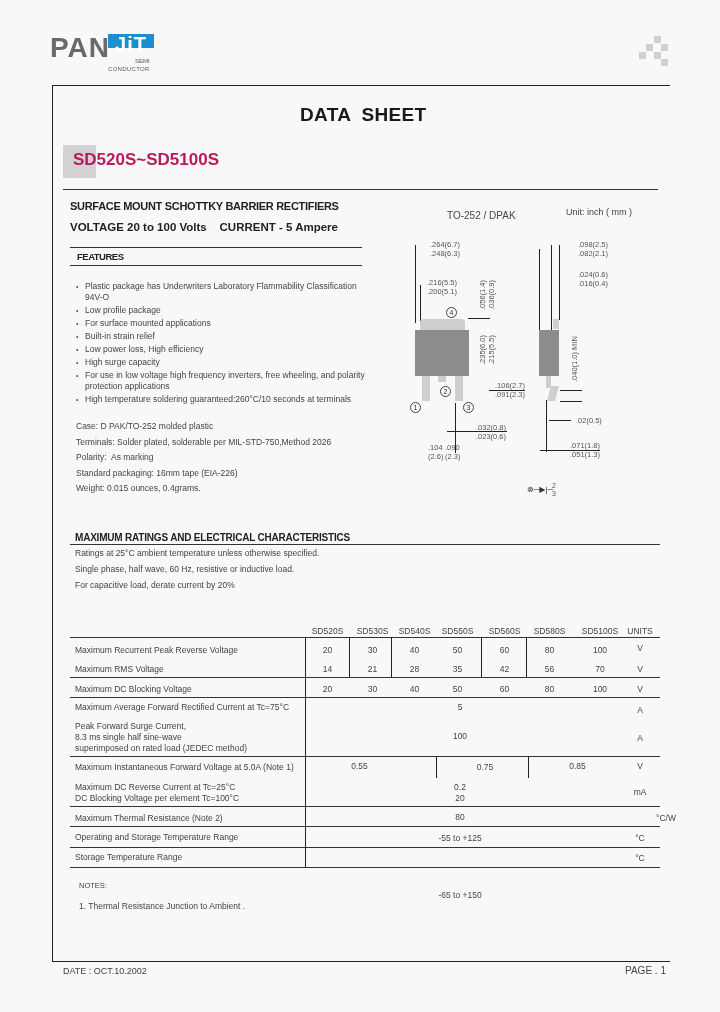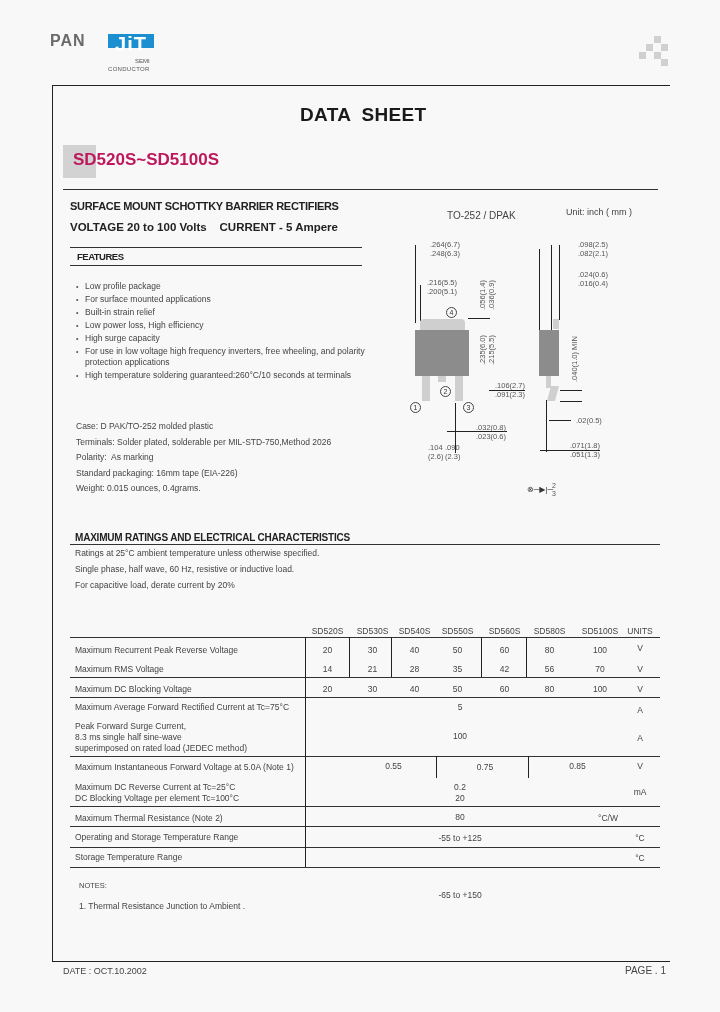--- a/index.html
+++ b/index.html
@@ -1,21 +1,21 @@
 <!DOCTYPE html>
 <html><head>
 <meta charset="utf-8">
 <style>
   * { box-sizing: border-box; margin: 0; padding: 0; }
   html, body { width: 720px; height: 1012px; background: #f8f8f8; overflow: hidden; }
   body { position: relative; font-family: "Liberation Sans", sans-serif; color: #222; }
   .abs { position: absolute; }
 
   
-  .logo-pan { left: 50px; top: 32px; font-size: 16px; font-weight: bold; color: #6a6a6a; letter-spacing: 1px; }
+  .logo-pan { left: 50px; top: 32px; font-size: 28px; font-weight: bold; color: #6a6a6a; letter-spacing: 1px; }
   .logo-jit { left: 108px; top: 34px; width: 46px; height: 14px; background: #1b8fd0; color: #fff; font-size: 20px; font-weight: bold; text-align: center; line-height: 21px; letter-spacing: 1px; }
   .logo-semi { left: 135px; top: 58px; font-size: 6px; color: #555; }
   .logo-cond { left: 108px; top: 66px; font-size: 6px; color: #555; letter-spacing: 0.3px; }
   .deco-sq { width: 7px; height: 7px; background: #d0d0d0; }
 
   
   .frame-top { left: 52px; top: 85px; width: 618px; height: 0; border-top: 1px solid #222; }
   .frame-left { left: 52px; top: 85px; width: 0; height: 876px; border-left: 1px solid #222; }
   .frame-bottom { left: 52px; top: 961px; width: 618px; height: 0; border-top: 1px solid #222; }
 
@@ -83,20 +83,21 @@
 <div class="abs pn">SD520S~SD5100S</div>
 <div class="abs hline" style="left:63px;top:189px;width:595px"></div>
 
 <div class="abs sub1">SURFACE MOUNT SCHOTTKY BARRIER RECTIFIERS</div>
 <div class="abs sub2" style="white-space:pre">VOLTAGE 20 to 100 Volts    CURRENT - 5 Ampere</div>
 <div class="abs hline" style="left:70px;top:247px;width:292px"></div>
 <div class="abs feat-h">FEATURES</div>
 <div class="abs hline" style="left:70px;top:265px;width:292px"></div>
 
 <ul class="abs feat-list">
+  <li>Plastic package has Underwriters Laboratory Flammability Classification 94V-O</li>
   <li>Low profile package</li>
   <li>For surface mounted applications</li>
   <li>Built-in strain relief</li>
   <li>Low power loss, High efficiency</li>
   <li>High surge capacity</li>
   <li>For use in low voltage high frequency inverters, free wheeling, and polarity protection applications</li>
   <li style="white-space:nowrap">High temperature soldering guaranteed:260°C/10 seconds at terminals</li>
 </ul>
 
 <div class="abs mech">
@@ -266,38 +267,38 @@
 
   <div class="abs row-label" style="top:721px">
     <div>Peak Forward Surge Current,</div>
     <div>8.3 ms single half sine-wave</div>
     <div>superimposed on rated load (JEDEC method)</div>
   </div>
   <div class="abs cell" style="left:440px;top:731px;width:40px">100</div>
   <div class="abs cell" style="left:622px;top:733px;width:36px">A</div>
 
   <div class="abs row-label" style="top:762px">Maximum Instantaneous Forward Voltage at 5.0A (Note 1)</div>
-  <div class="abs cell" style="left:371px;top:761px;width:45px">0.55</div>
+  <div class="abs cell" style="left:337px;top:761px;width:45px">0.55</div>
   <div class="abs cell" style="left:465px;top:762px;width:40px">0.75</div>
   <div class="abs cell" style="left:555px;top:761px;width:45px">0.85</div>
   <div class="abs cell" style="left:622px;top:761px;width:36px">V</div>
 
   <div class="abs row-label" style="top:782px">
     <div>Maximum DC Reverse Current at Tc=25°C</div>
     <div>DC Blocking Voltage per element  Tc=100°C</div>
   </div>
   <div class="abs cell" style="left:440px;top:782px;width:40px;line-height:11px">
     <div>0.2</div>
     <div>20</div>
   </div>
   <div class="abs cell" style="left:622px;top:787px;width:36px">mA</div>
 
   <div class="abs row-label" style="top:813px">Maximum Thermal Resistance (Note 2)</div>
   <div class="abs cell" style="left:440px;top:812px;width:40px">80</div>
-  <div class="abs cell" style="left:588px;top:813px;width:40px">°C/W</div>
+  <div class="abs cell" style="left:646px;top:813px;width:40px">°C/W</div>
 
   <div class="abs row-label" style="top:832px">Operating and Storage Temperature Range</div>
   <div class="abs cell" style="left:425px;top:833px;width:70px">-55 to +125</div>
   <div class="abs cell" style="left:622px;top:833px;width:36px">°C</div>
 
   <div class="abs row-label" style="top:852px">Storage Temperature Range</div>
   <div class="abs cell" style="left:425px;top:890px;width:70px">-65 to +150</div>
   <div class="abs cell" style="left:622px;top:853px;width:36px">°C</div>
 </div>
 

